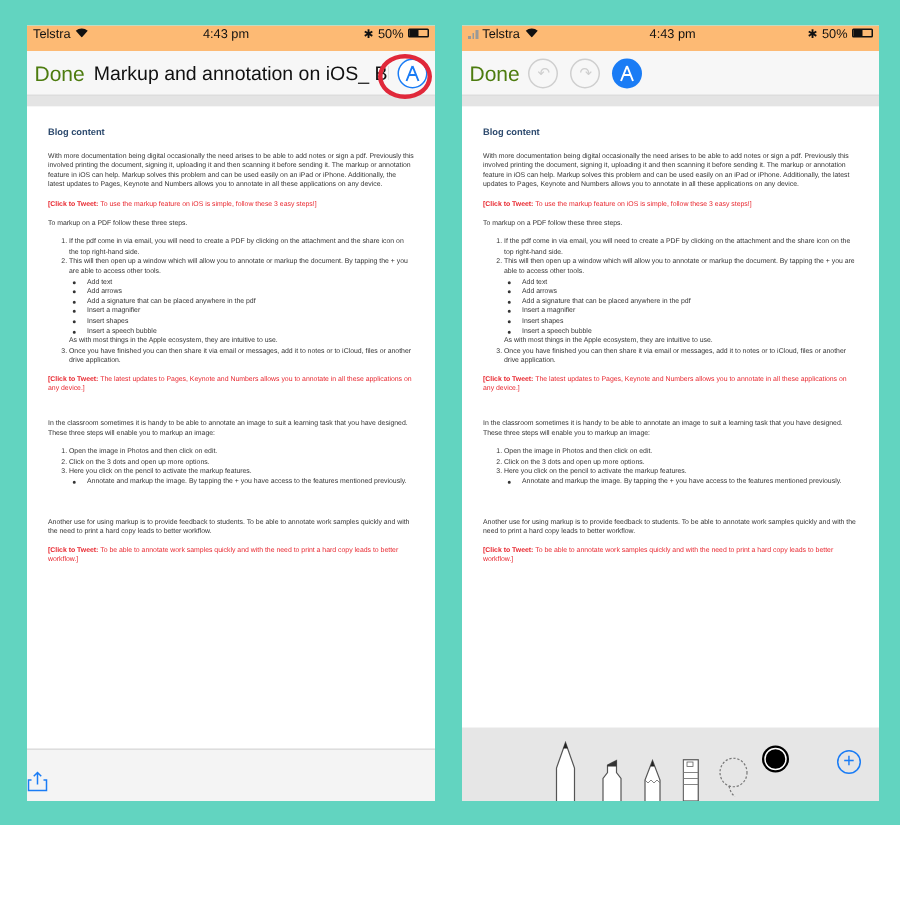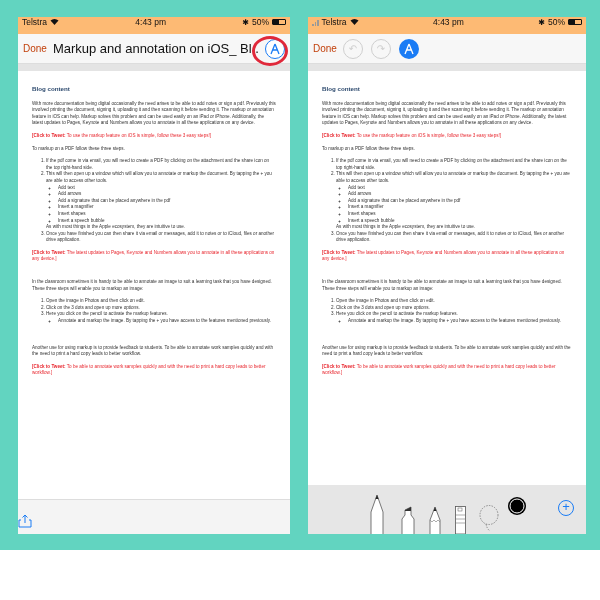--- a/index.html
+++ b/index.html
@@ -25,21 +25,21 @@
   .statusbar .left, .statusbar .right { display: flex; align-items: center; gap: 3px; }
   .battery { width: 14px; height: 6px; border: 1px solid #111; border-radius: 1px; position: relative; }
   .battery::after { content: ""; position: absolute; left: 0; top: 0; bottom: 0; width: 50%; background: #111; }
   .signal { display: flex; align-items: flex-end; gap: 1px; height: 7px; }
   .signal span { width: 1.5px; background: #999; }
 
   .navbar {
     height: 30px; display: flex; align-items: center; padding: 0 5px; gap: 6px;
     background: #f7f7f7; border-bottom: 1px solid #ddd;
   }
-  .navbar .done { color: #c2410c; font-size: 10px; }
+  .navbar .done { color: #4d7c0f; font-size: 14px; }
   .navbar .title { font-size: 13px; color: #111; white-space: nowrap; overflow: hidden; flex: 1; }
   .nav-icons { display: flex; gap: 8px; align-items: center; }
   .circ-btn {
     width: 20px; height: 20px; border-radius: 50%; display: flex; align-items: center; justify-content: center;
   }
   .markup-outline { border: 1.3px solid #1a7cf5; background: #fff; }
   .markup-filled { background: #1a7cf5; }
   .undo-btn { border: 1px solid #cfcfcf; color: #cfcfcf; font-size: 10px; }
   .highlight-ring {
     position: absolute; width: 36px; height: 30px; border: 3px solid #e0283a; border-radius: 50%;

